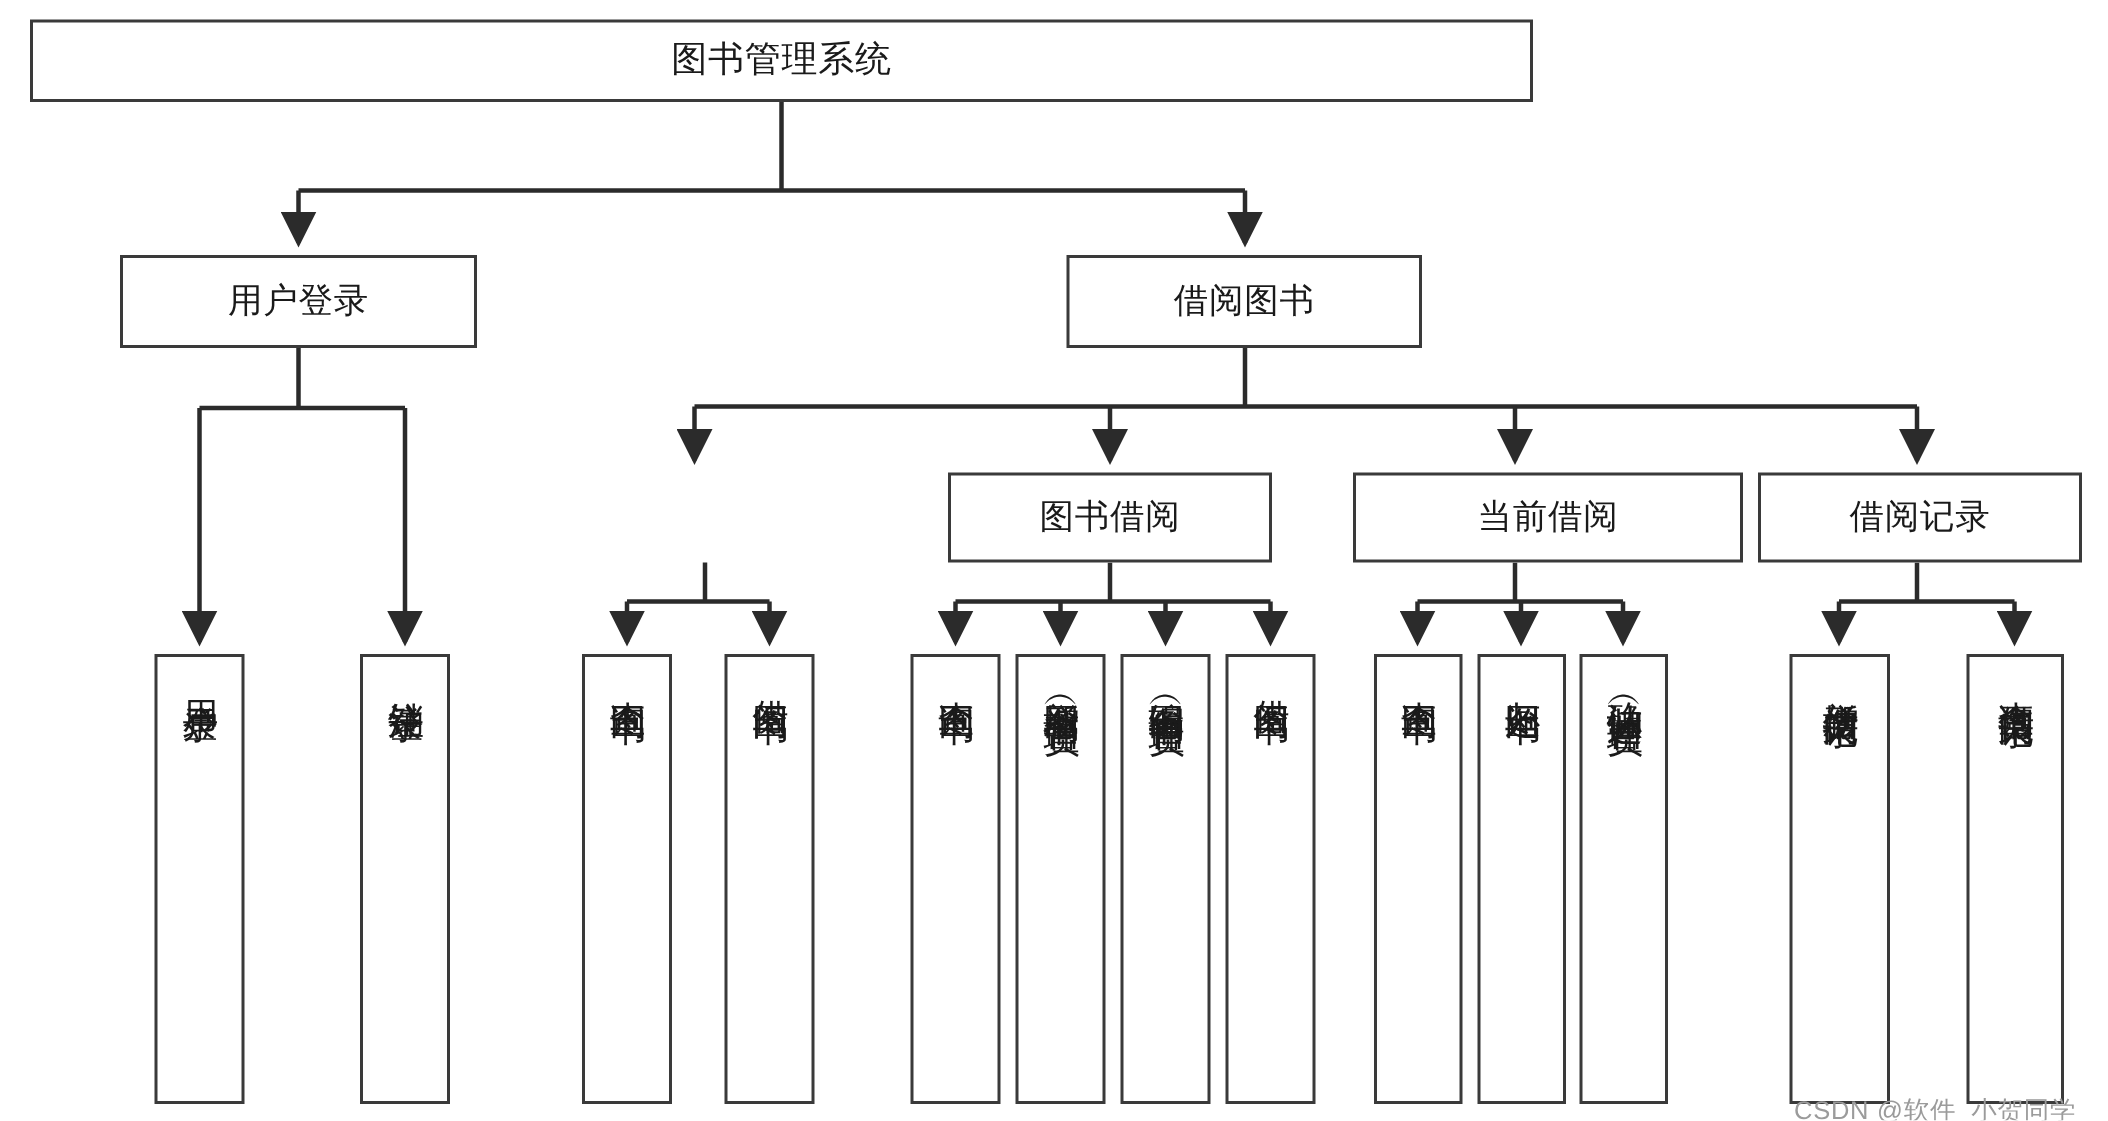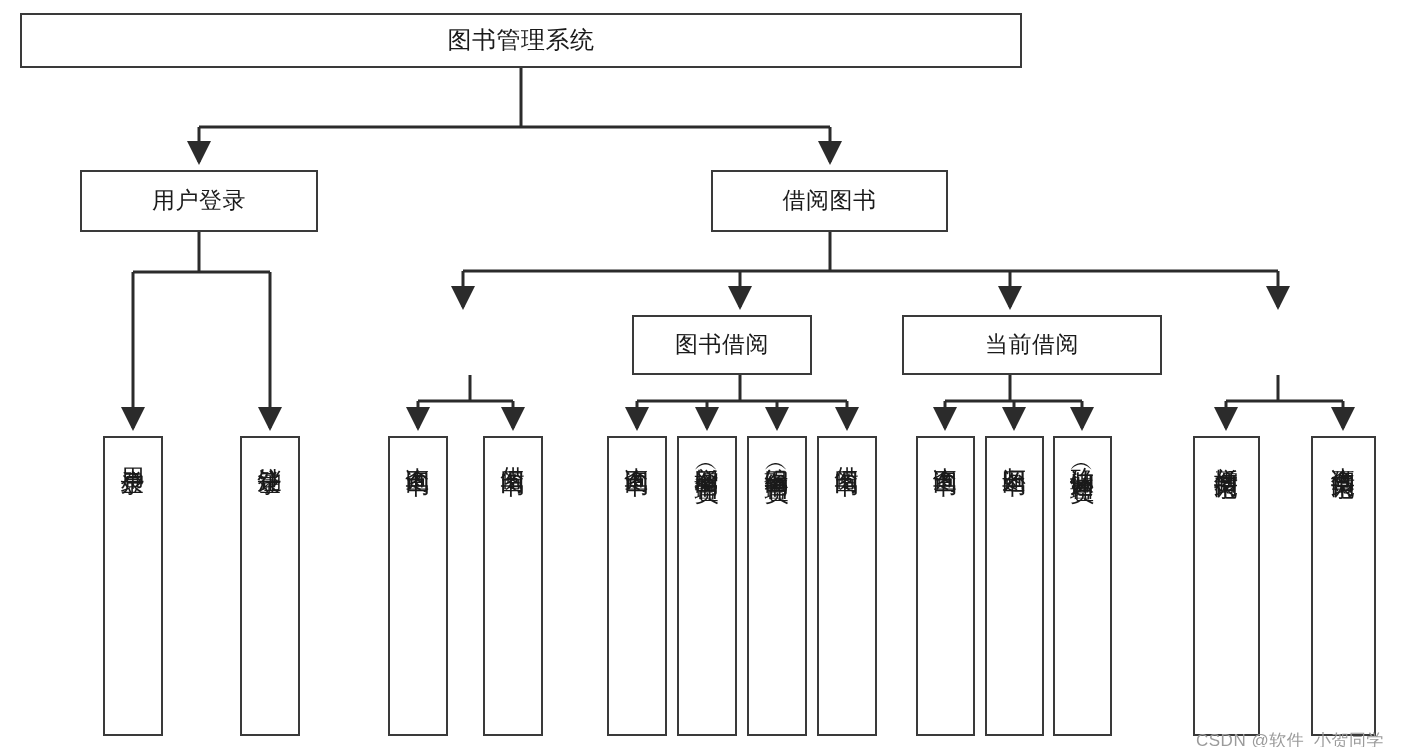--- a/index.html
+++ b/index.html
@@ -132,28 +132,31 @@
 
   <div class="node horiz" style="left:80px; top:170px; width:238px; height:62px;">
     <span class="node-label">用户登录</span>
   </div>
 
   <div class="node horiz" style="left:711px; top:170px; width:237px; height:62px;">
     <span class="node-label">借阅图书</span>
   </div>
 
 
-  <div class="node horiz" style="left:632px; top:315px; width:180px; height:60px;">
+  <div class="node horiz" style="left:632px; top:315px; width:216px; height:60px;">
     <span class="node-label">图书借阅</span>
   </div>
 
   <div class="node horiz" style="left:902px; top:315px; width:260px; height:60px;">
     <span class="node-label">当前借阅</span>
   </div>
 
+  <div class="node horiz" style="left:1172px; top:315px; width:216px; height:60px;">
+    <span class="node-label">借阅记录</span>
+  </div>
 
   <div class="node vert" style="left:103px; top:436px; width:60px; height:300px;">
     <span class="node-label">用户登录</span>
   </div>
   <div class="node vert" style="left:240px; top:436px; width:60px; height:300px;">
     <span class="node-label">注销登录</span>
   </div>
 
   <div class="node vert" style="left:388px; top:436px; width:60px; height:300px;">
     <span class="node-label">查询图书</span>

